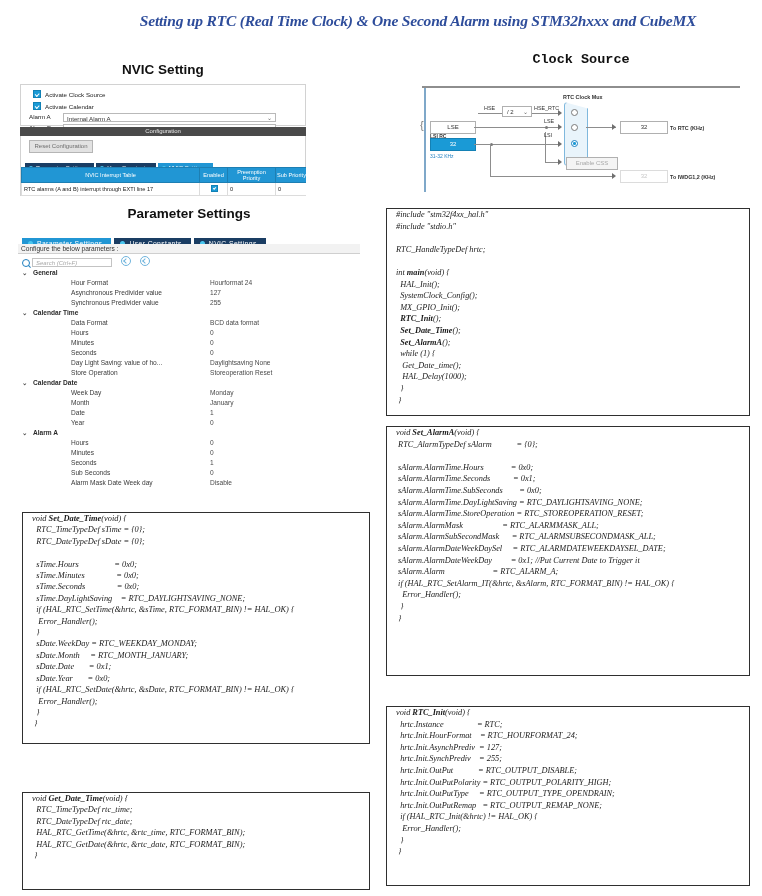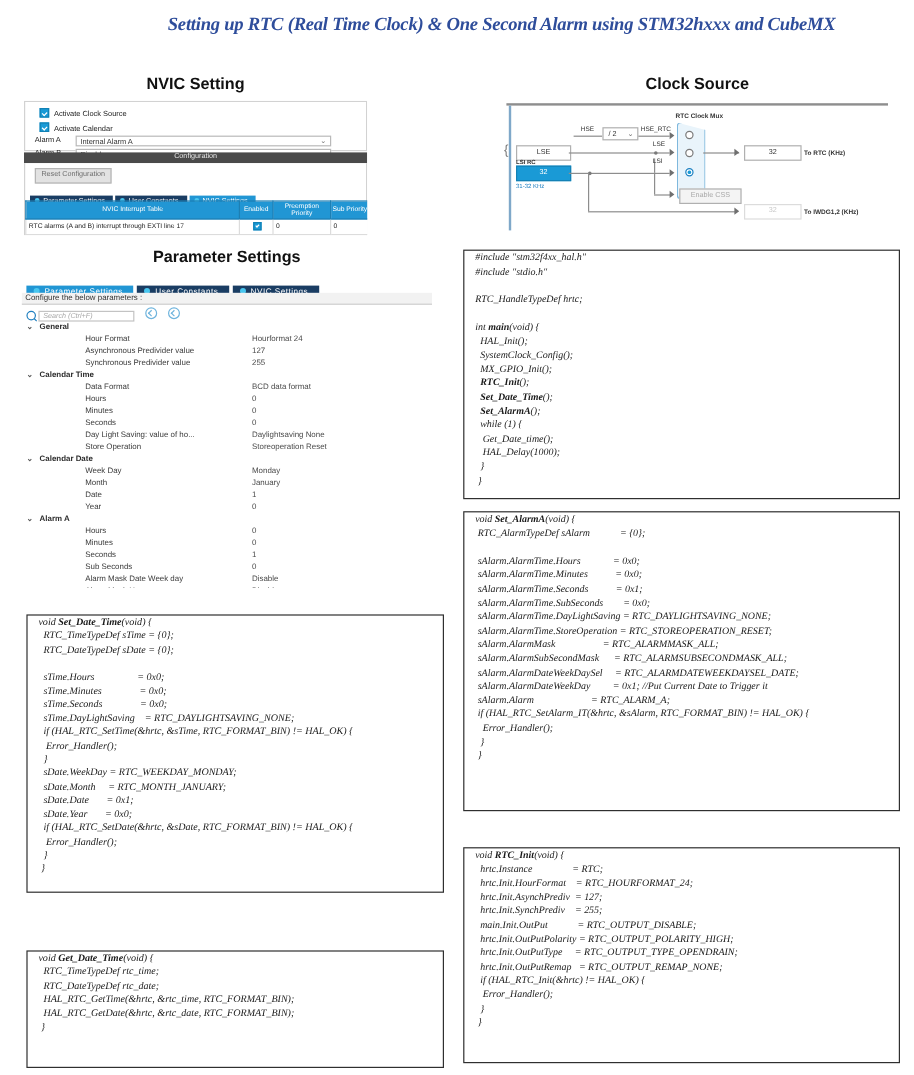--- a/index.html
+++ b/index.html
@@ -262,21 +262,21 @@
           <td>RTC alarms (A and B) interrupt through EXTI line 17</td>
           <td class="ctr"><span class="mini-chk"></span></td>
           <td>0</td>
           <td>0</td>
         </tr>
       </tbody>
         </table>
     </div>
   </div>
 
-  <div class="sec-head" style="left:416px;top:62px;width:330px;">Clock Source</div>
+  <div class="sec-head" style="left:416px;top:52px;width:330px;font-family:Liberation Mono, monospace;">Clock Source</div>
 
   <div class="shot clk-shot">
     <div class="clk-rule"></div>
     <div class="clk-spine"></div>
 
     <div class="clk-lbl" style="left:68px;top:21px;">HSE</div>
     <div class="wire wh" style="left:62px;top:29px;width:24px;"></div>
     <div class="selbox" style="left:86px;top:22px;width:30px;"><span>/ 2</span><span class="caret">⌄</span></div>
     <div class="wire wh" style="left:116px;top:29px;width:26px;"></div>
     <div class="clk-lbl" style="left:118px;top:21px;">HSE_RTC</div>
@@ -441,42 +441,41 @@
       <div class="line">   Get_Date_time();</div>
       <div class="line">   HAL_Delay(1000);</div>
       <div class="line">  }</div>
       <div class="line"> }</div>
     </div>
   <div class="codebox code-alarm">
       <div class="line">void <span class="bold">Set_AlarmA</span>(void) {</div>
       <div class="line"> RTC_AlarmTypeDef sAlarm            = {0};</div>
       <div class="line">&nbsp;</div>
       <div class="line"> sAlarm.AlarmTime.Hours             = 0x0;</div>
-      <div class="line"> sAlarm.AlarmTime.Minutes           = 0x0;</div>
       <div class="line"> sAlarm.AlarmTime.Seconds           = 0x1;</div>
       <div class="line"> sAlarm.AlarmTime.SubSeconds        = 0x0;</div>
       <div class="line"> sAlarm.AlarmTime.DayLightSaving = RTC_DAYLIGHTSAVING_NONE;</div>
       <div class="line"> sAlarm.AlarmTime.StoreOperation = RTC_STOREOPERATION_RESET;</div>
       <div class="line"> sAlarm.AlarmMask                   = RTC_ALARMMASK_ALL;</div>
       <div class="line"> sAlarm.AlarmSubSecondMask      = RTC_ALARMSUBSECONDMASK_ALL;</div>
       <div class="line"> sAlarm.AlarmDateWeekDaySel     = RTC_ALARMDATEWEEKDAYSEL_DATE;</div>
       <div class="line"> sAlarm.AlarmDateWeekDay         = 0x1; //Put Current Date to Trigger it</div>
       <div class="line"> sAlarm.Alarm                       = RTC_ALARM_A;</div>
       <div class="line"> if (HAL_RTC_SetAlarm_IT(&amp;hrtc, &amp;sAlarm, RTC_FORMAT_BIN) != HAL_OK) {</div>
       <div class="line">   Error_Handler();</div>
       <div class="line">  }</div>
       <div class="line"> }</div>
     </div>
   <div class="codebox code-init">
       <div class="line">void <span class="bold">RTC_Init</span>(void) {</div>
       <div class="line">  hrtc.Instance                = RTC;</div>
       <div class="line">  hrtc.Init.HourFormat    = RTC_HOURFORMAT_24;</div>
       <div class="line">  hrtc.Init.AsynchPrediv  = 127;</div>
       <div class="line">  hrtc.Init.SynchPrediv    = 255;</div>
-      <div class="line">  main.Init.OutPut            = RTC_OUTPUT_DISABLE;</div>
+      <div class="line">  hrtc.Init.OutPut            = RTC_OUTPUT_DISABLE;</div>
       <div class="line">  hrtc.Init.OutPutPolarity = RTC_OUTPUT_POLARITY_HIGH;</div>
       <div class="line">  hrtc.Init.OutPutType     = RTC_OUTPUT_TYPE_OPENDRAIN;</div>
       <div class="line">  hrtc.Init.OutPutRemap   = RTC_OUTPUT_REMAP_NONE;</div>
       <div class="line">  if (HAL_RTC_Init(&amp;hrtc) != HAL_OK) {</div>
       <div class="line">   Error_Handler();</div>
       <div class="line">  }</div>
       <div class="line"> }</div>
     </div>
   <div class="codebox code-settime">
       <div class="line">void <span class="bold">Set_Date_Time</span>(void) {</div>

